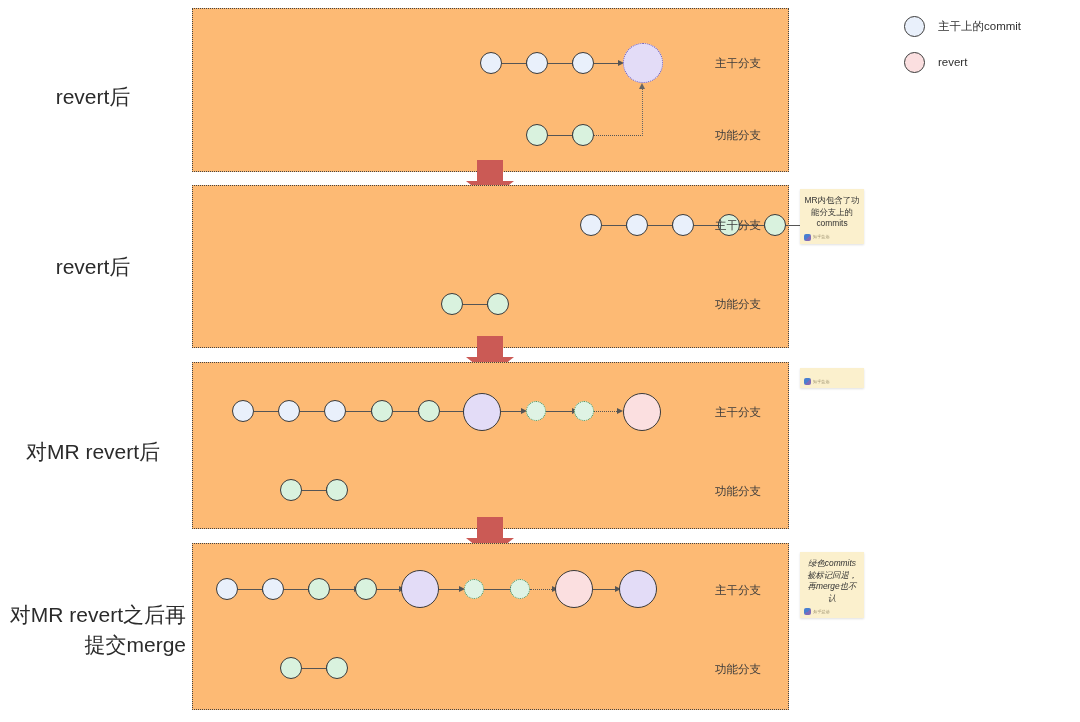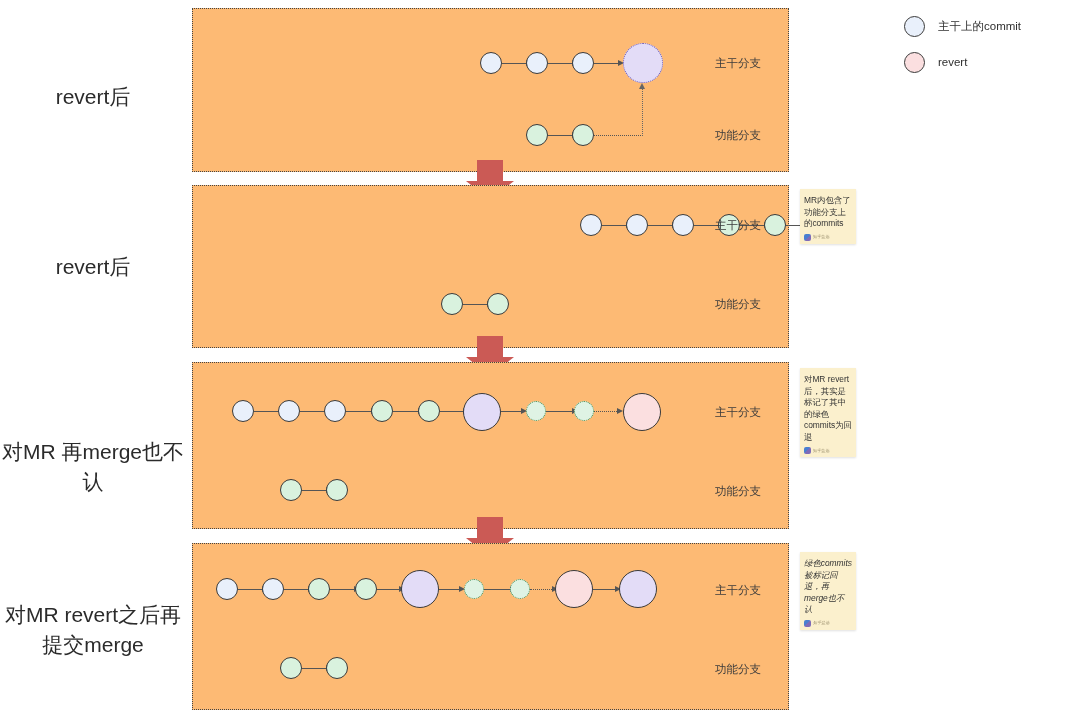--- a/index.html
+++ b/index.html
@@ -86,28 +86,28 @@
   .red-arrow .head{
     position:absolute;left:0;top:21px;width:0;height:0;
     border-left:24px solid transparent;
     border-right:24px solid transparent;
     border-top:19px solid #cb5a55;
   }
 
   
   .sticky{
     position:absolute;
-    width:56px;
+    width:64px;
     background:#fbf0cd;
     box-sizing:border-box;
     padding:6px 4px 3px 4px;
     font-size:8.4px;
     line-height:11.5px;
     color:#333;
-    text-align:left;
+    text-align:center;
     box-shadow:0 1px 2px rgba(0,0,0,.12);
   }
   .sticky .note-text{display:block;word-break:break-word;}
   .sticky .note-foot{
     display:flex;align-items:center;gap:2px;
     margin-top:4px;
   }
   .sticky .note-foot .badge{
     width:7px;height:7px;border-radius:2px;
     background:linear-gradient(135deg,#4a7fd0 0 50%,#7e6bb8 50% 100%);
@@ -133,22 +133,22 @@
   .legend-swatch.revert{background:#fbdfe0;}
   .legend-text{margin-left:13px;font-size:11.5px;color:#2f2f2f;white-space:nowrap;}
 </style>
 </head>
 <body>
 
 <div id="stage">
 
   <div class="stage-title" style="top:82px;">revert后</div>
   <div class="stage-title" style="top:252px;">revert后</div>
-  <div class="stage-title" style="top:437px;">对MR 再merge也不认</div>
-  <div class="stage-title" style="top:600px;">对MR revert之后再提交merge</div>
+  <div class="stage-title" style="top:437px;">对MR revert后</div>
+  <div class="stage-title" style="top:600px;text-align:right;">对MR revert之后再提交merge</div>
 
   <div class="panel" style="left:192px;top:8px;width:597px;height:164px;">
 
     <div class="node blue" style="left:287px;top:43px;width:22px;height:22px;"></div>
     <div class="edge" style="left:309px;top:54px;width:26px;"></div>
     <div class="arrowhead" style="left:333px;top:50.5px;"></div>
 
     <div class="node blue" style="left:333px;top:43px;width:22px;height:22px;"></div>
     <div class="edge" style="left:355px;top:54px;width:26px;"></div>
     <div class="arrowhead" style="left:379px;top:50.5px;"></div>
@@ -262,21 +262,20 @@
     <div class="node green" style="left:87px;top:116px;width:22px;height:22px;"></div>
     <div class="edge" style="left:109px;top:127px;width:26px;"></div>
     <div class="arrowhead" style="left:133px;top:123.5px;"></div>
     <div class="node green" style="left:133px;top:116px;width:22px;height:22px;"></div>
 
     <div class="branch-label" style="left:522px;top:42px;">主干分支</div>
     <div class="branch-label" style="left:522px;top:121px;">功能分支</div>
   </div>
 
   <div class="sticky" style="left:800px;top:368px;">
-    <span class="note-text">对MR revert后，其实是标记了其中的绿色commits为回退</span>
     <span class="note-foot">
       <span class="badge"></span>
       <span class="attrib">知乎盐选</span>
     </span>
   </div>
 
   <div class="red-arrow" style="left:466px;top:517px;">
     <div class="shaft"></div>
       <div class="head"></div>
   </div>

